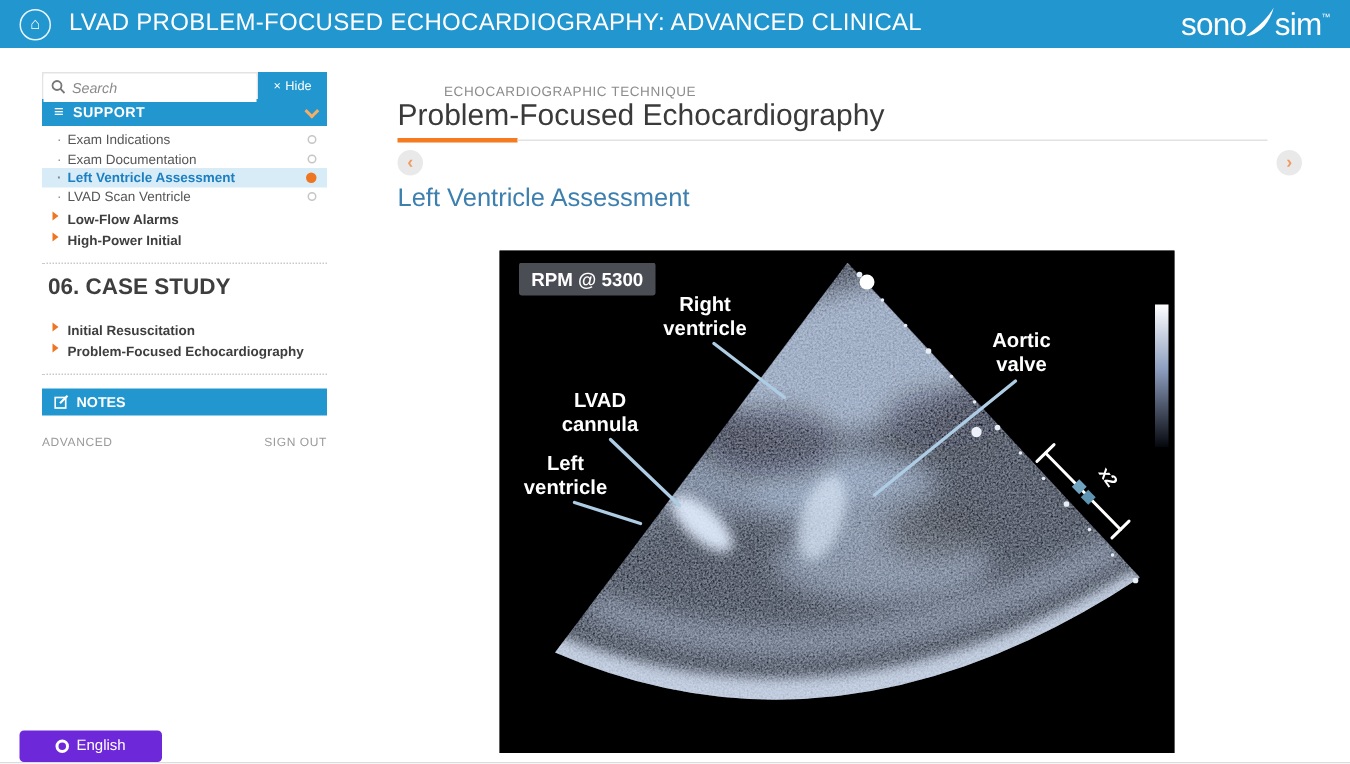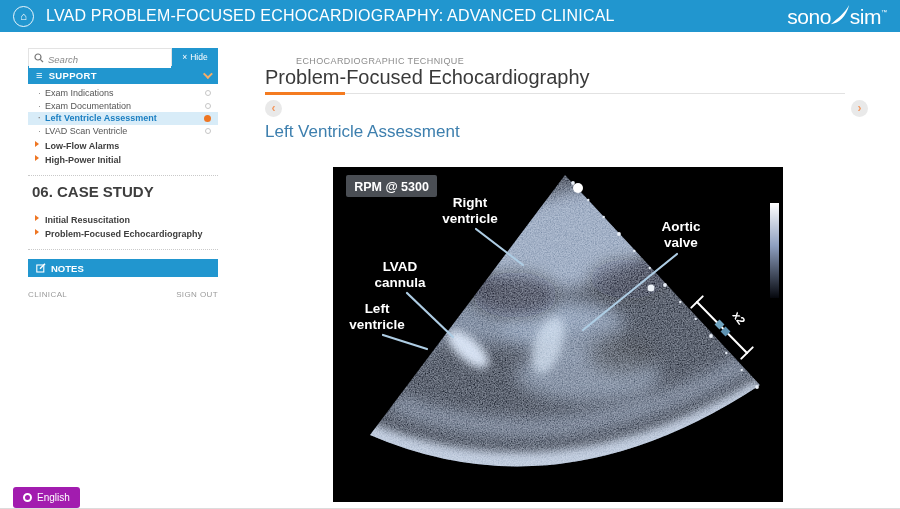--- a/index.html
+++ b/index.html
@@ -68,22 +68,22 @@
   
   .us{position:absolute;left:333px;top:167px;width:450px;height:335px;background:#000;}
   .us svg{display:block;}
   .us-label{font-family:"Liberation Sans",sans-serif;font-size:13.5px;font-weight:bold;fill:#fff;}
   .rpm-text{font-family:"Liberation Sans",sans-serif;font-size:12.5px;font-weight:bold;fill:#fff;}
   .callout{stroke:#aecde4;stroke-width:2.2;stroke-linecap:round;}
   .cal{stroke:#fff;stroke-width:2;stroke-linecap:round;}
   .cal-label{font-family:"Liberation Sans",sans-serif;font-size:11.5px;font-weight:bold;fill:#fff;}
 
   
-  .lang-btn{position:absolute;left:13px;top:487px;height:21px;background:#a21caf;color:#fff;
-            border-radius:3px;display:flex;align-items:center;gap:5px;padding:0 10px;
+  .lang-btn{position:absolute;left:13px;top:487px;height:21px;background:#6d28d9;color:#fff;
+            border-radius:3px;display:flex;align-items:center;gap:5px;padding:0 24px;
             font-size:10px;cursor:pointer;}
   .globe{width:9px;height:9px;border:2px solid #fff;border-radius:50%;}
 </style>
 </head>
 <body>
 
 <div class="app">
 
   <div class="topbar">
     <div class="home-btn">⌂</div>
@@ -170,21 +170,21 @@
 
     <div class="notes-bar">
       <svg width="10" height="10" viewBox="0 0 10 10">
         <rect x="0.8" y="2" width="7" height="7" fill="none" stroke="#fff" stroke-width="1.1"></rect>
         <line x1="4" y1="5.8" x2="9" y2="0.8" stroke="#fff" stroke-width="1.4"></line>
       </svg>
       <span>NOTES</span>
     </div>
 
     <div class="footer-links">
-      <span>CLINICAL</span>
+      <span>ADVANCED</span>
       <span>SIGN OUT</span>
     </div>
   </div>
 
   <div class="eyebrow">ECHOCARDIOGRAPHIC TECHNIQUE</div>
   <div class="page-title">Problem-Focused Echocardiography</div>
   <div class="progress">
     <div class="done"></div>
     <div class="rest"></div>
   </div>

